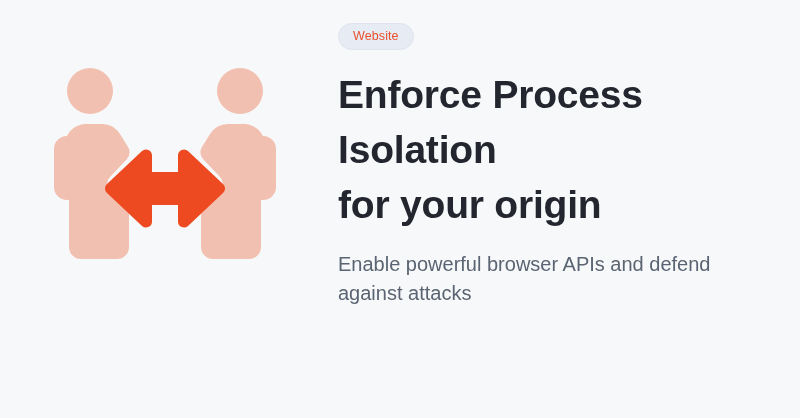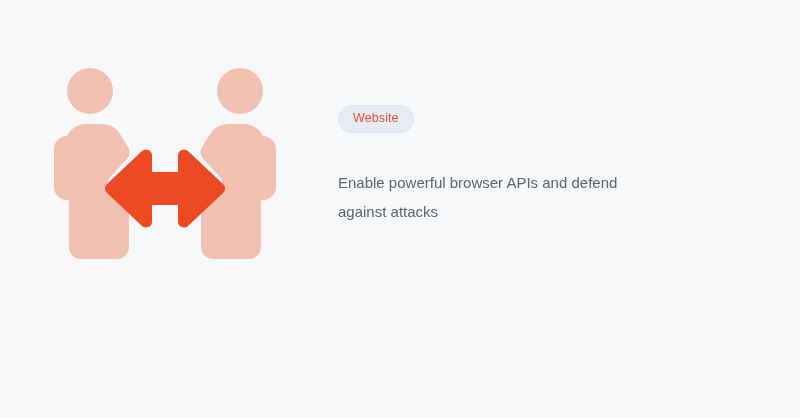--- a/index.html
+++ b/index.html
@@ -69,21 +69,21 @@
     font-size: 39px;
     font-weight: bold;
     line-height: 55px;
     letter-spacing: -0.2px;
     white-space: pre-line;
   }
 
   .subtitle {
     margin: 18px 0 0 0;
     color: #5a6472;
-    font-size: 15px;
+    font-size: 20px;
     font-weight: 400;
     line-height: 29px;
     max-width: 390px;
     white-space: pre-line;
   }
 </style>
 </head>
 <body>
 
 <div class="hero">
@@ -159,17 +159,20 @@
                L 57 132
                A 6 6 0 0 1 57 123
                Z" fill="#ee4a21"></path>
     </svg>
   </div>
 
   <div class="content">
 
     <span class="badge">Website</span>
 
+    <h1 class="headline">Enforce Process
+Isolation
+for your origin</h1>
 
     <p class="subtitle">Enable powerful browser APIs and defend
 against attacks</p>
   </div>
 </div>
 
 </body></html>

